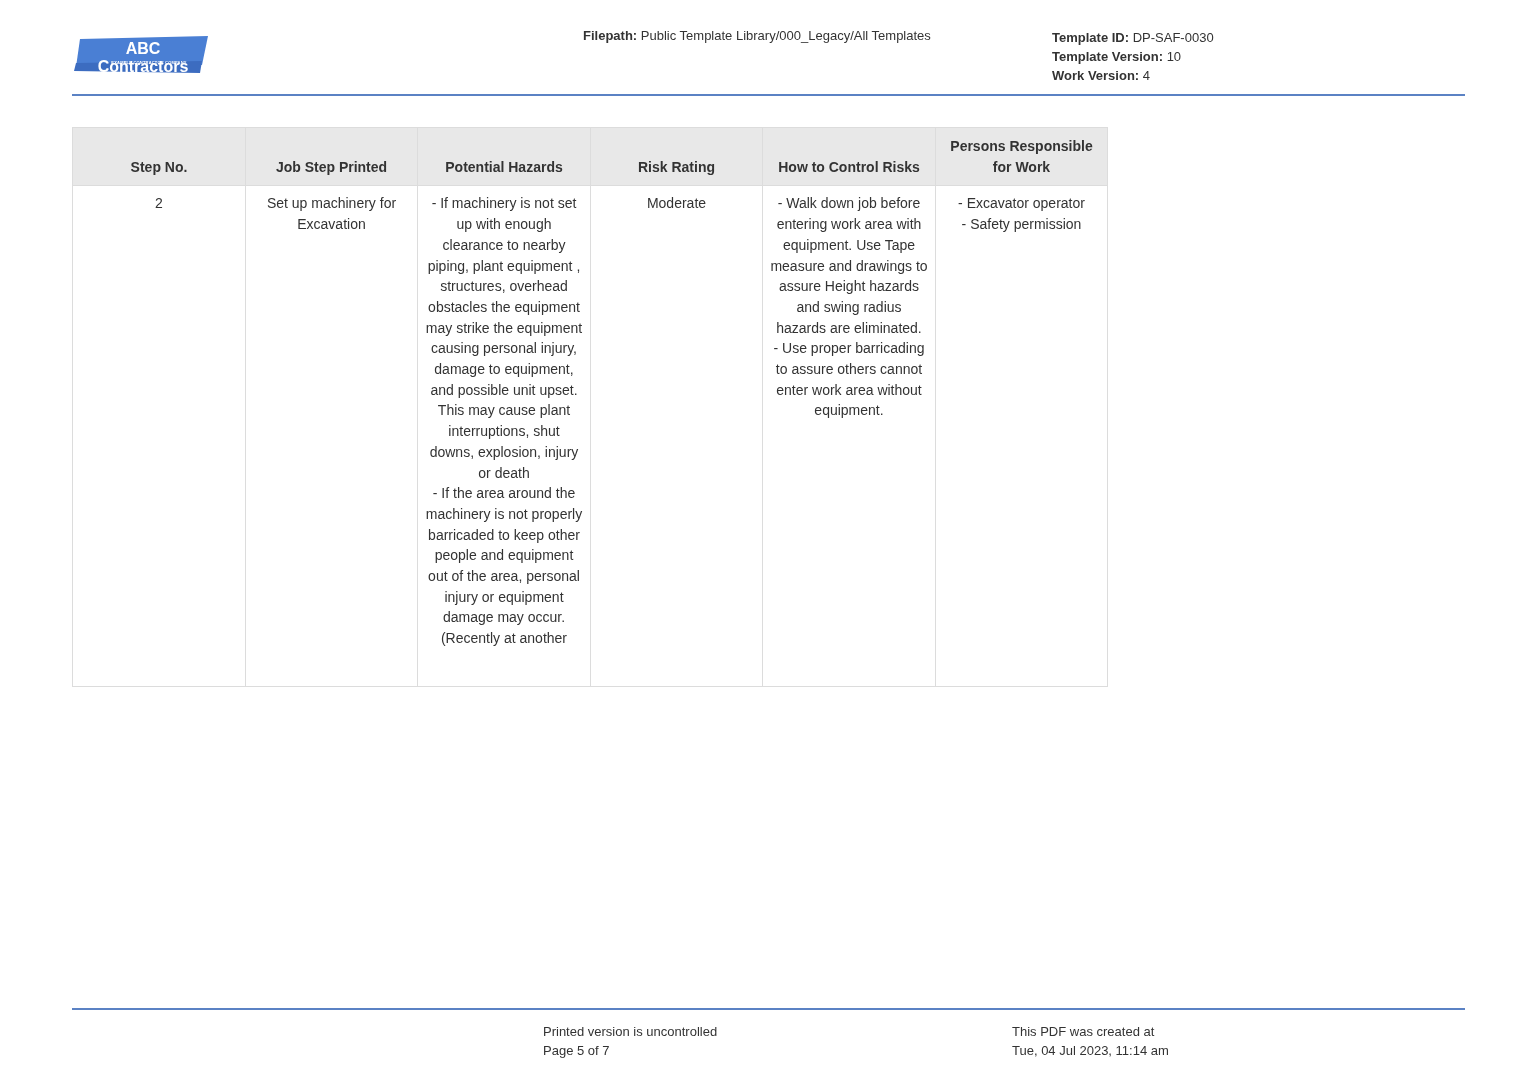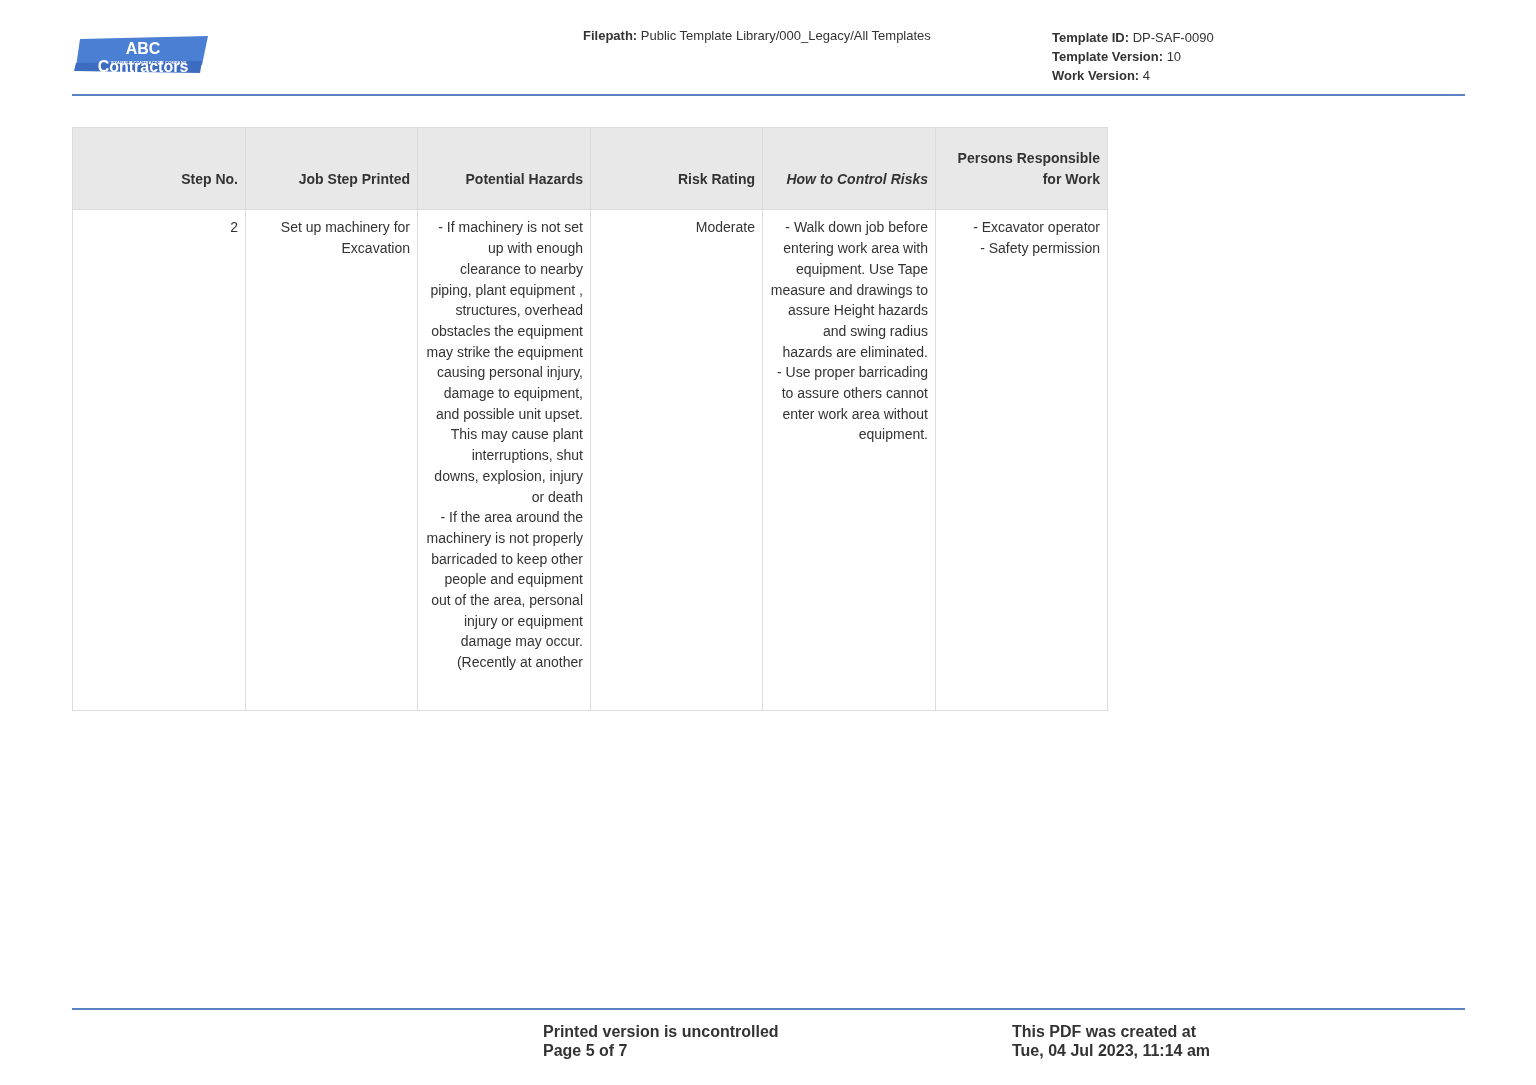--- a/index.html
+++ b/index.html
@@ -27,28 +27,28 @@
     }
     b { font-weight: bold; color: #333; margin-left: 40px; }
     .rule {
       position: absolute; left: 72px; width: 1393px; height: 2px; background: #5b82c4;
     }
     table.jsa {
       position: absolute; left: 72px; top: 127px; border-collapse: collapse;
       font-size: 14px; color: #333;
     }
     table.jsa th, table.jsa td {
-      border: 1px solid #dcdcdc; text-align: right; vertical-align: bottom;
-      padding: 20px 7px; line-height: 20.7px;
+      border: 1px solid #dcdcdc; text-align: center; vertical-align: bottom;
+      padding: 8px 7px; line-height: 20.7px;
     }
     table.jsa th { background: #e8e8e8; font-weight: bold; height: 40px; }
     table.jsa td { vertical-align: top; padding-top: 7px; padding-bottom: 6px; }
     .cellline { display: block; }
     .ftr {
-      position: absolute; top: 1022px; font-size: 16px; color: #333; line-height: 19px; font-weight: bold;
+      position: absolute; top: 1022px; font-size: 13px; color: #333; line-height: 19px;
     }
   </style>
 </head>
 <body>
 
 <div class="logo">
   <svg width="136" height="38" viewBox="0 0 136 38">
     <polygon points="6,4 134,1 128,30 2,32" fill="#4a7fd4"></polygon>
     <polygon points="2,28 128,26 126,38 0,36" fill="#3c6cc0"></polygon>
   </svg>
@@ -57,42 +57,42 @@
 </div>
 
 <div class="hdr-filepath">
   <b>Filepath:</b>
   <span>Public Template Library/000_Legacy/All Templates</span>
 </div>
 
 <div class="hdr-meta">
   <div>
     <b>Template ID:</b>
-    <span>DP-SAF-0090</span>
+    <span>DP-SAF-0030</span>
   </div>
   <div>
     <b>Template Version:</b>
     <span>10</span>
   </div>
   <div>
     <b>Work Version:</b>
     <span>4</span>
   </div>
 </div>
 
 <div class="rule" style="top:94px;"></div>
 
 <table class="jsa">
   <thead>
     <tr>
       <th style="width:158px;">Step No.</th>
       <th style="width:157px;">Job Step Printed</th>
       <th style="width:158px;">Potential Hazards</th>
       <th style="width:157px;">Risk Rating</th>
-      <th style="width:158px;font-style:italic;">How to Control Risks</th>
+      <th style="width:158px;">How to Control Risks</th>
       <th style="width:157px;">Persons Responsible for Work</th>
     </tr>
   </thead>
   <tbody>
     <tr>
       <td>2</td>
       <td>Set up machinery for Excavation</td>
       <td style="height:487px;">
         <span class="cellline">- If machinery is not set up with enough clearance to nearby piping, plant equipment , structures, overhead obstacles the equipment may strike the equipment causing personal injury, damage to equipment, and possible unit upset. This may cause plant interruptions, shut downs, explosion, injury or death</span>
         <span class="cellline">- If the area around the machinery is not properly barricaded to keep other people and equipment out of the area, personal injury or equipment damage may occur. (Recently at another</span>

